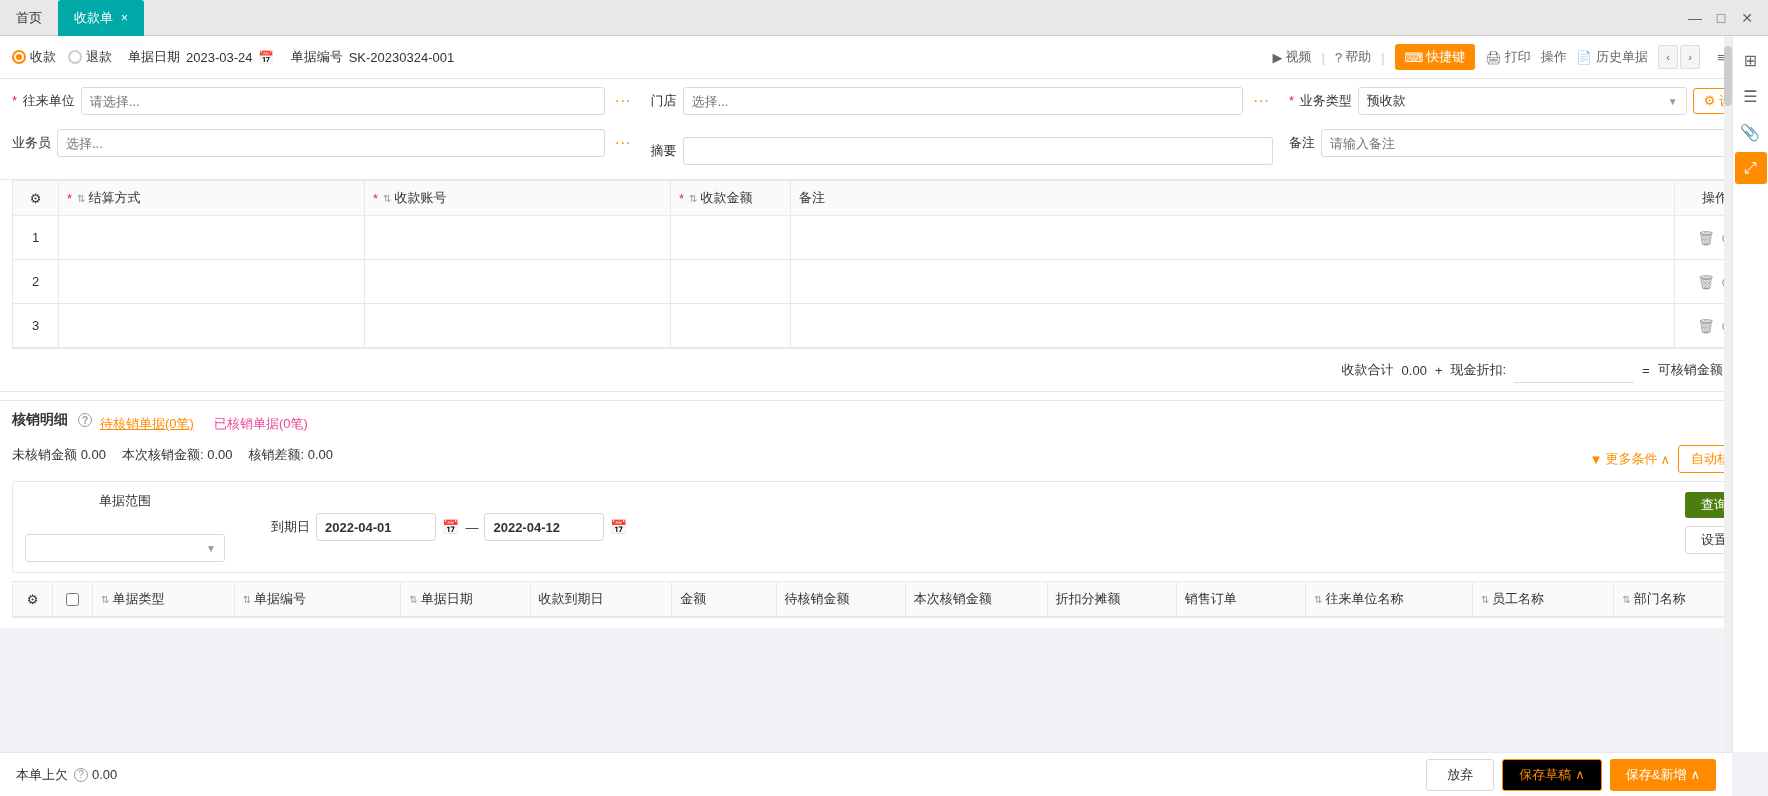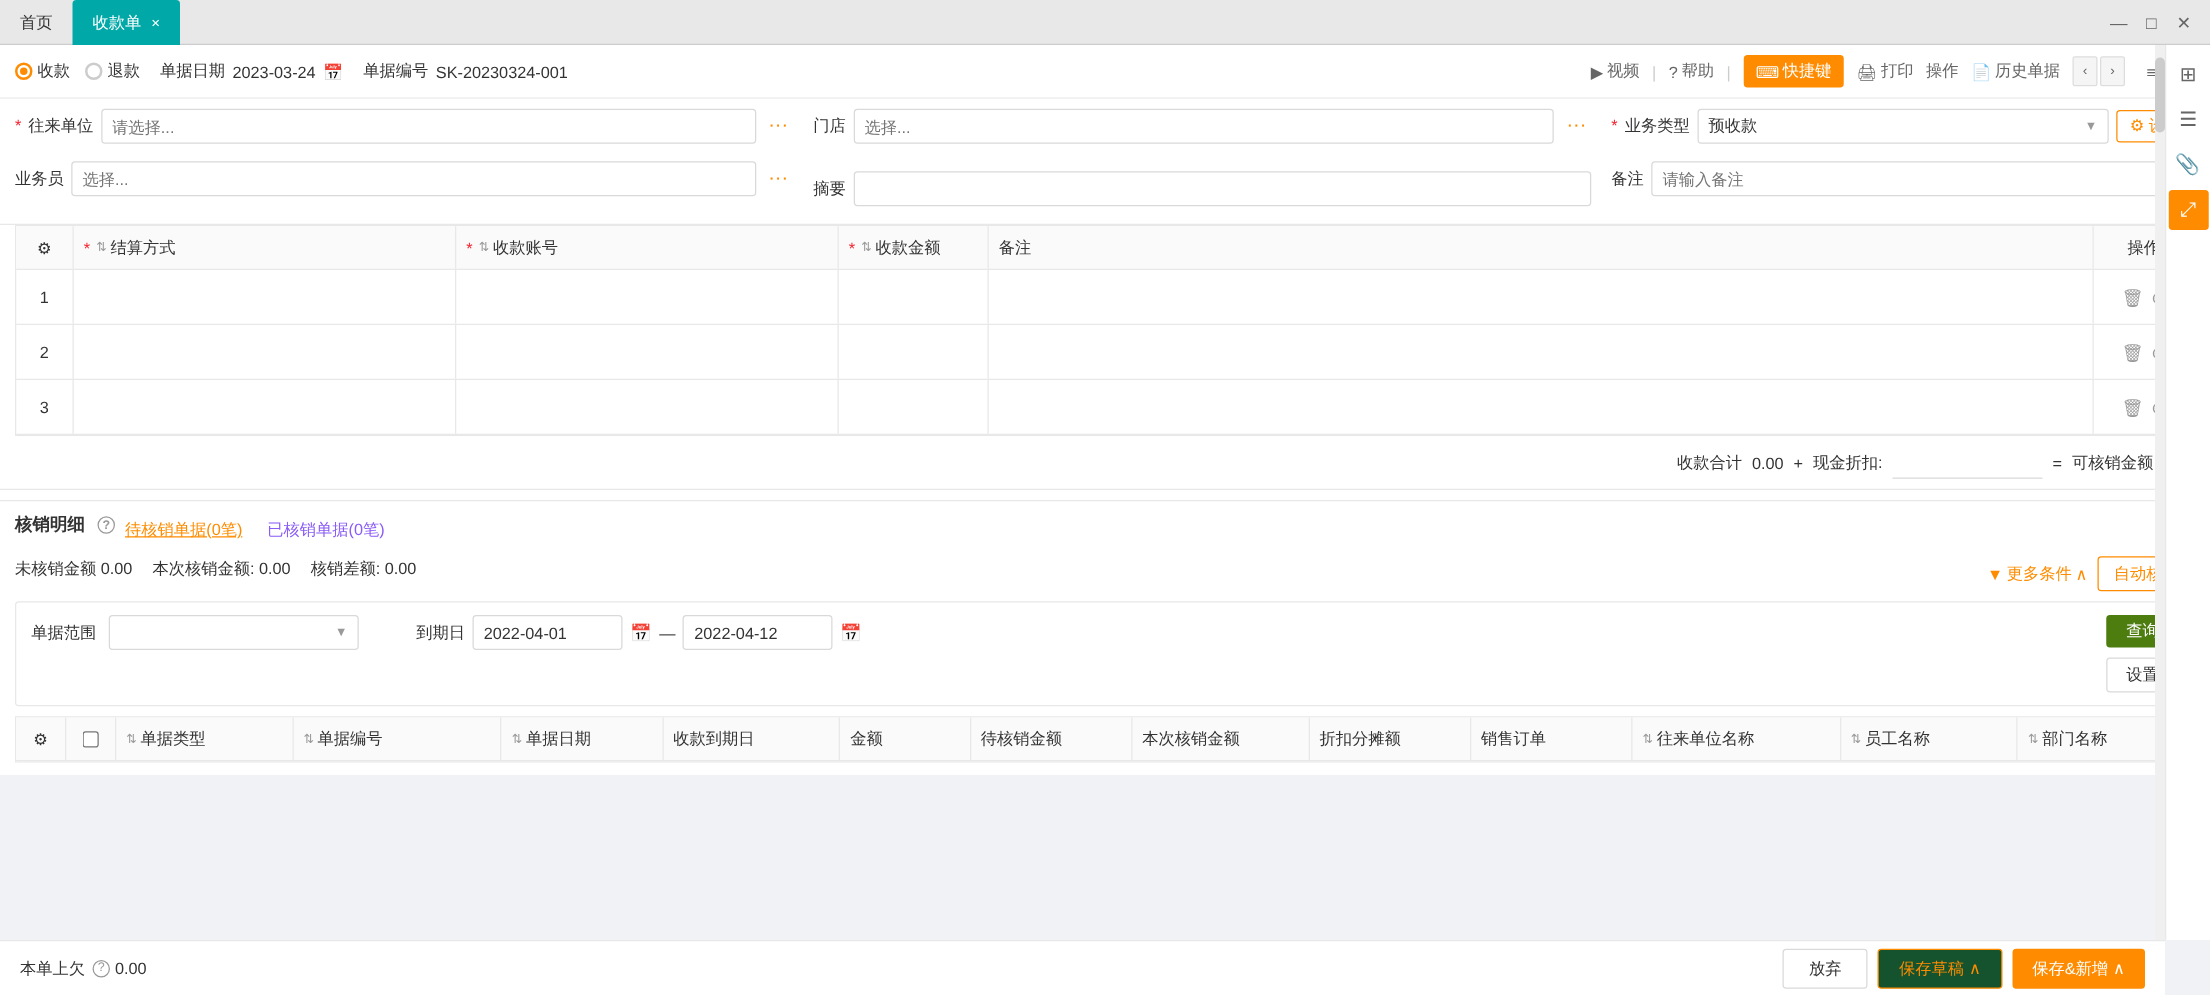--- a/index.html
+++ b/index.html
@@ -74,54 +74,54 @@
     .summary-row { display: flex; align-items: center; justify-content: flex-end; padding: 8px 12px; gap: 8px; background: #fff; border-bottom: 1px solid #e8e8e8; }
     .summary-text { font-size: 13px; color: #333; }
     .summary-value { color: #333; font-size: 13px; }
     .summary-orange { color: #ff8c00; font-size: 13px; font-weight: bold; }
     .discount-input { width: 120px; height: 26px; border: none; border-bottom: 1px solid #d9d9d9; padding: 0 4px; font-size: 13px; outline: none; }
 
     
     .verify-section { background: #fff; margin-top: 8px; padding: 10px 12px; border-top: 1px solid #e8e8e8; }
     .verify-title { font-size: 14px; color: #333; font-weight: bold; display: flex; align-items: center; gap: 8px; margin-bottom: 8px; }
     .verify-tabs { display: flex; align-items: center; gap: 2px; }
-    .verify-tab { font-size: 13px; cursor: pointer; padding: 2px 8px; color: #8b5cf6; }
+    .verify-tab { font-size: 13px; cursor: pointer; padding: 2px 8px; color: #ec4899; }
     .verify-tab.active { color: #ff8c00; text-decoration: underline; }
     .verify-tab-sep { color: #999; }
     .verify-stats { display: flex; align-items: center; gap: 16px; margin-bottom: 8px; }
     .verify-stat { font-size: 13px; color: #333; }
     .verify-stat span { color: #333; }
     .verify-actions-right { margin-left: auto; display: flex; align-items: center; gap: 8px; }
     .filter-more { color: #ff8c00; font-size: 13px; cursor: pointer; display: flex; align-items: center; gap: 3px; }
     .auto-verify-btn { background: #fff; border: 1px solid #ff8c00; color: #ff8c00; padding: 4px 12px; border-radius: 3px; cursor: pointer; font-size: 13px; }
-    .filter-field { display: flex; align-items: center; gap: 10px; }
+    .filter-field { display: flex; align-items: center; gap: 24px; flex-direction: column; }
     .filter-label { font-size: 13px; color: #333; }
     .filter-select { height: 28px; border: 1px solid #d9d9d9; border-radius: 3px; padding: 0 8px; font-size: 13px; min-width: 200px; display: flex; align-items: center; gap: 4px; cursor: pointer; background: #fff; }
     .filter-select-arrow { color: #999; font-size: 10px; margin-left: auto; }
     .date-field { display: flex; align-items: center; gap: 6px; }
-    .date-input { height: 28px; border: 1px solid #d9d9d9; border-radius: 3px; padding: 0 8px; font-size: 13px; width: 120px; display: flex; align-items: center; background: #fff; }
+    .date-input { height: 28px; border: 1px solid #d9d9d9; border-radius: 3px; padding: 0 8px; font-size: 13px; width: 120px; display: flex; align-items: center; background: #fff; font-weight: bold; }
     .cal-icon { color: #999; cursor: pointer; font-size: 14px; }
     .date-sep { color: #333; }
     .query-btn { background: #4d7c0f; color: #fff; border: none; padding: 4px 16px; border-radius: 3px; cursor: pointer; font-size: 13px; margin-left: auto; }
     .set-btn { background: #fff; border: 1px solid #d9d9d9; color: #333; padding: 4px 12px; border-radius: 3px; cursor: pointer; font-size: 13px; margin-top: 4px; display: block; }
 
     
     .bottom-table { border: 1px solid #e8e8e8; margin-top: 4px; }
     .bottom-table-header { display: flex; background: #fafafa; border-bottom: 1px solid #e8e8e8; }
     .bth { padding: 8px 8px; font-size: 13px; color: #333; border-right: 1px solid #e8e8e8; display: flex; align-items: center; gap: 3px; white-space: nowrap; }
     .bth.checkbox-col { width: 40px; justify-content: center; }
     .bth.settings-col { width: 40px; justify-content: center; }
 
     
     .footer-bar { position: fixed; bottom: 0; left: 0; right: 0; height: 44px; background: #fff; border-top: 1px solid #e8e8e8; display: flex; align-items: center; padding: 0 16px; gap: 24px; z-index: 100; }
     .footer-info { font-size: 13px; color: #333; display: flex; align-items: center; gap: 4px; }
     .footer-value { color: #333; }
     .footer-actions { margin-left: auto; display: flex; gap: 8px; }
     .btn-abandon { background: #fff; border: 1px solid #d9d9d9; color: #333; padding: 6px 20px; border-radius: 3px; cursor: pointer; font-size: 13px; }
-    .btn-save-draft { background: #14532d; border: 1px solid #ff8c00; color: #ff8c00; padding: 6px 16px; border-radius: 3px; cursor: pointer; font-size: 13px; display: flex; align-items: center; gap: 4px; }
+    .btn-save-draft { background: #000000; border: 1px solid #ff8c00; color: #ff8c00; padding: 6px 16px; border-radius: 3px; cursor: pointer; font-size: 13px; display: flex; align-items: center; gap: 4px; }
     .btn-save-new { background: #ff8c00; border: none; color: #fff; padding: 6px 16px; border-radius: 3px; cursor: pointer; font-size: 13px; display: flex; align-items: center; gap: 4px; }
 
     
     .right-sidebar { position: fixed; right: 0; top: 36px; bottom: 44px; width: 36px; background: #fff; border-left: 1px solid #e8e8e8; display: flex; flex-direction: column; align-items: center; padding-top: 8px; gap: 4px; z-index: 50; }
     .sidebar-icon { width: 32px; height: 32px; display: flex; align-items: center; justify-content: center; cursor: pointer; color: #666; font-size: 16px; border-radius: 3px; }
     .sidebar-icon.active { background: #ff8c00; color: #fff; }
 
     .info-icon { display: inline-flex; align-items: center; justify-content: center; width: 14px; height: 14px; border-radius: 50%; border: 1px solid #999; color: #999; font-size: 10px; cursor: pointer; margin-left: 2px; }
   </style>
 </head>

